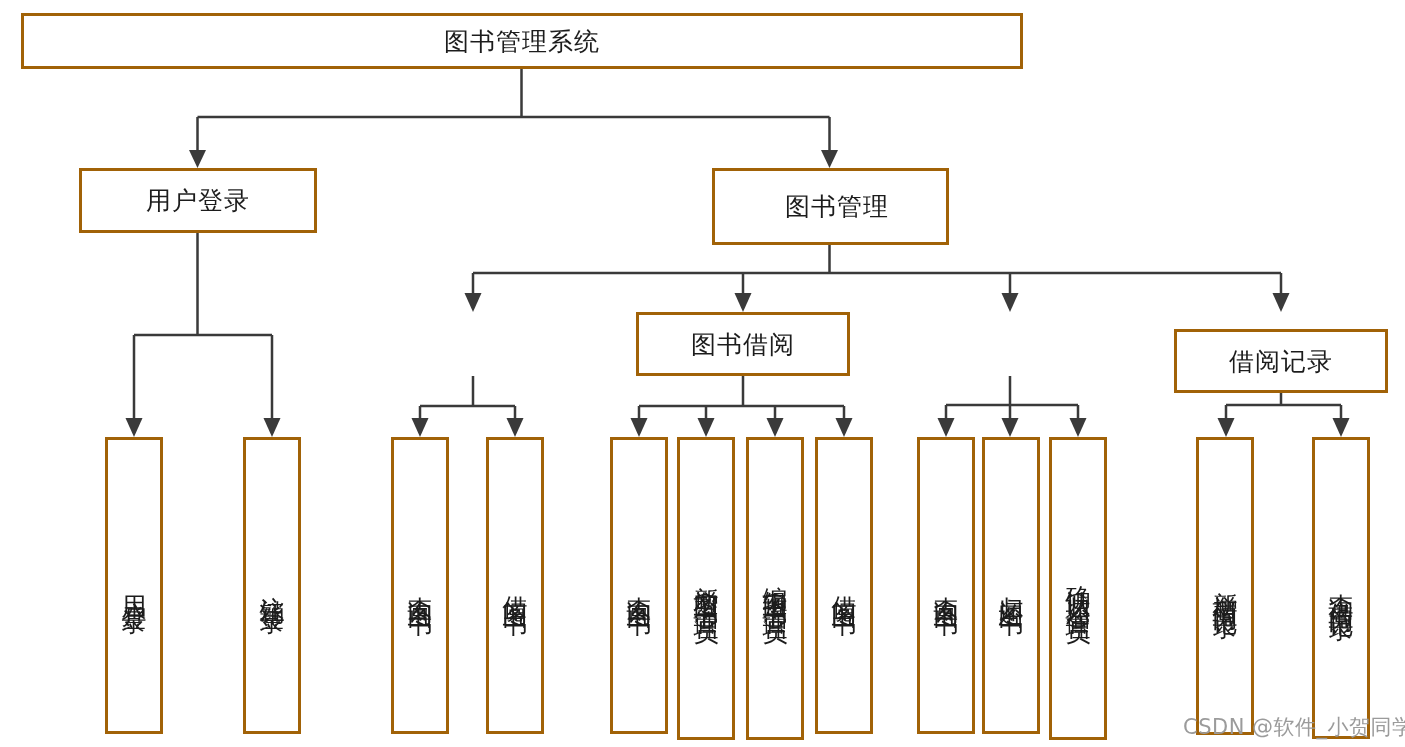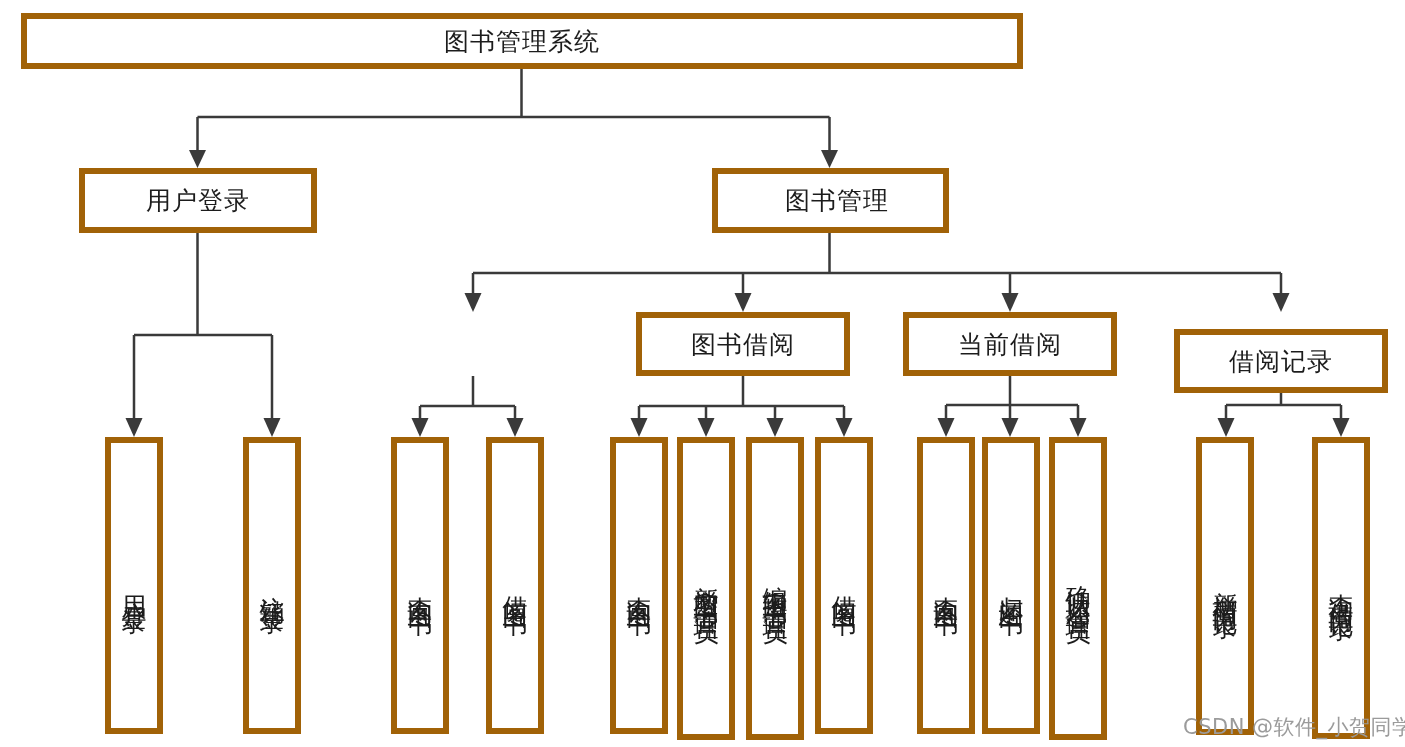--- a/index.html
+++ b/index.html
@@ -8,38 +8,38 @@
     width:1405px;height:747px;
     background:#ffffff;
     font-family:"DejaVu Sans","Liberation Sans",sans-serif;
     overflow:hidden;
   }
   #connectors{position:absolute;left:0;top:0;z-index:0;}
   .box{
     position:absolute;
     box-sizing:border-box;
     background:#ffffff;
-    border:6px solid #a16207;
+    border:3px solid #a16207;
     display:flex;align-items:center;justify-content:center;
     color:#1c1c1c;
     z-index:1;
     text-align:right;
   }
   .hlabel{font-size:25px;letter-spacing:1px;}
   .vbox{
     writing-mode:vertical-rl;
     text-orientation:mixed;
     font-size:25px;
     letter-spacing:5px;
     line-height:1;
   }
   
   .n-root   {left:21px;  top:13px;  width:1002px; height:56px;}
   .n-login  {left:79px;  top:168px; width:238px;  height:65px;}
-  .n-mgmt   {left:712px; top:168px; width:237px;  height:65px;padding-left:13px;}
+  .n-mgmt   {left:712px; top:168px; width:237px;  height:77px;padding-left:13px;}
   .n-rec    {left:366px; top:312px; width:214px;  height:64px;}
   .n-borrow {left:636px; top:312px; width:214px;  height:64px;}
   .n-current{left:903px; top:312px; width:214px;  height:64px;}
   .n-record {left:1174px;top:312px; width:214px;  height:64px;margin-top:17px;}
   .leaf     {top:437px;  width:58px; height:297px;}
   .lf-login {left:105px;}
   .lf-logout{left:243px;}
   .lf-q1    {left:391px;}
   .lf-b1    {left:486px;}
   .lf-q2    {left:610px;}
@@ -109,23 +109,20 @@
   <div class="box n-login hlabel">
     <span>用户登录</span>
   </div>
   <div class="box n-mgmt hlabel">
     <span>图书管理</span>
   </div>
 
   <div class="box n-borrow hlabel">
     <span>图书借阅</span>
   </div>
-  <div class="box n-current hlabel">
-    <span>当前借阅</span>
-  </div>
   <div class="box n-record hlabel">
     <span>借阅记录</span>
   </div>
 
   <div class="box leaf vbox lf-login">用户登录</div>
   <div class="box leaf vbox lf-logout">注销登录</div>
 
   <div class="box leaf vbox lf-q1">查询图书</div>
   <div class="box leaf vbox lf-b1">借阅图书</div>
 

